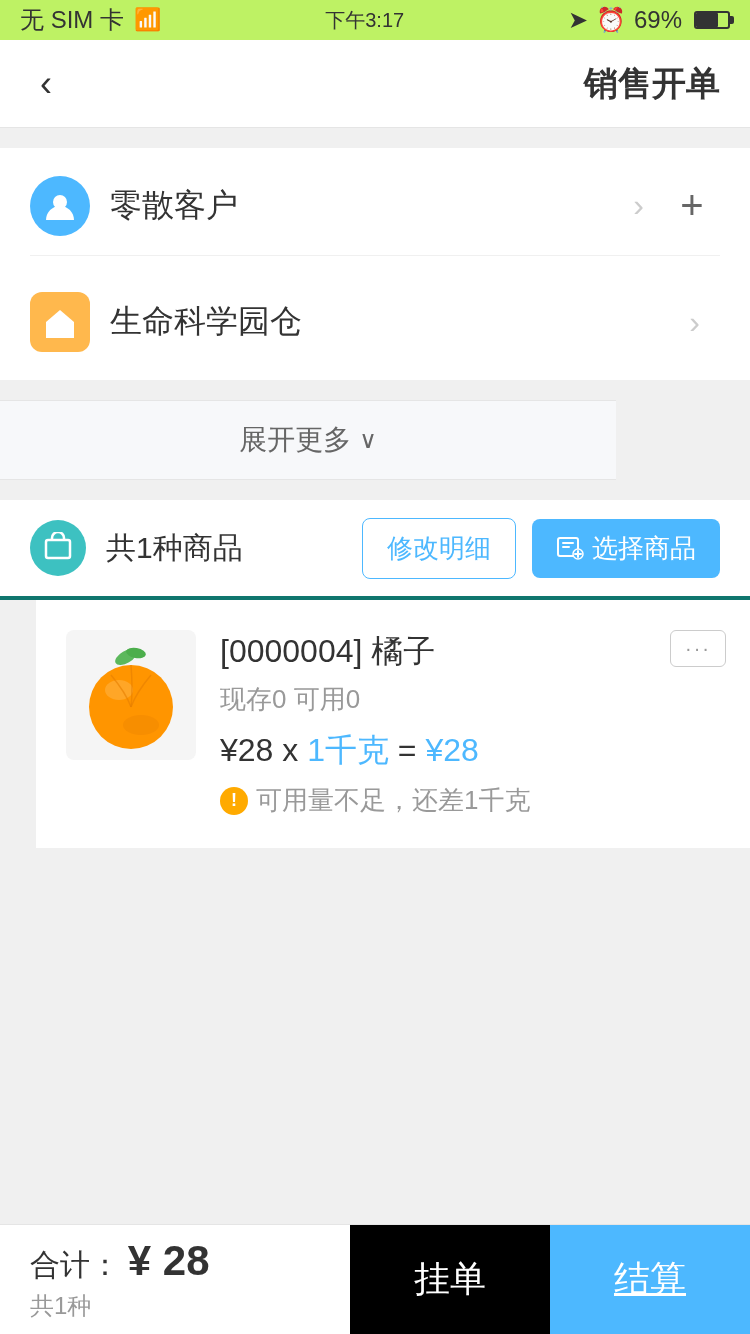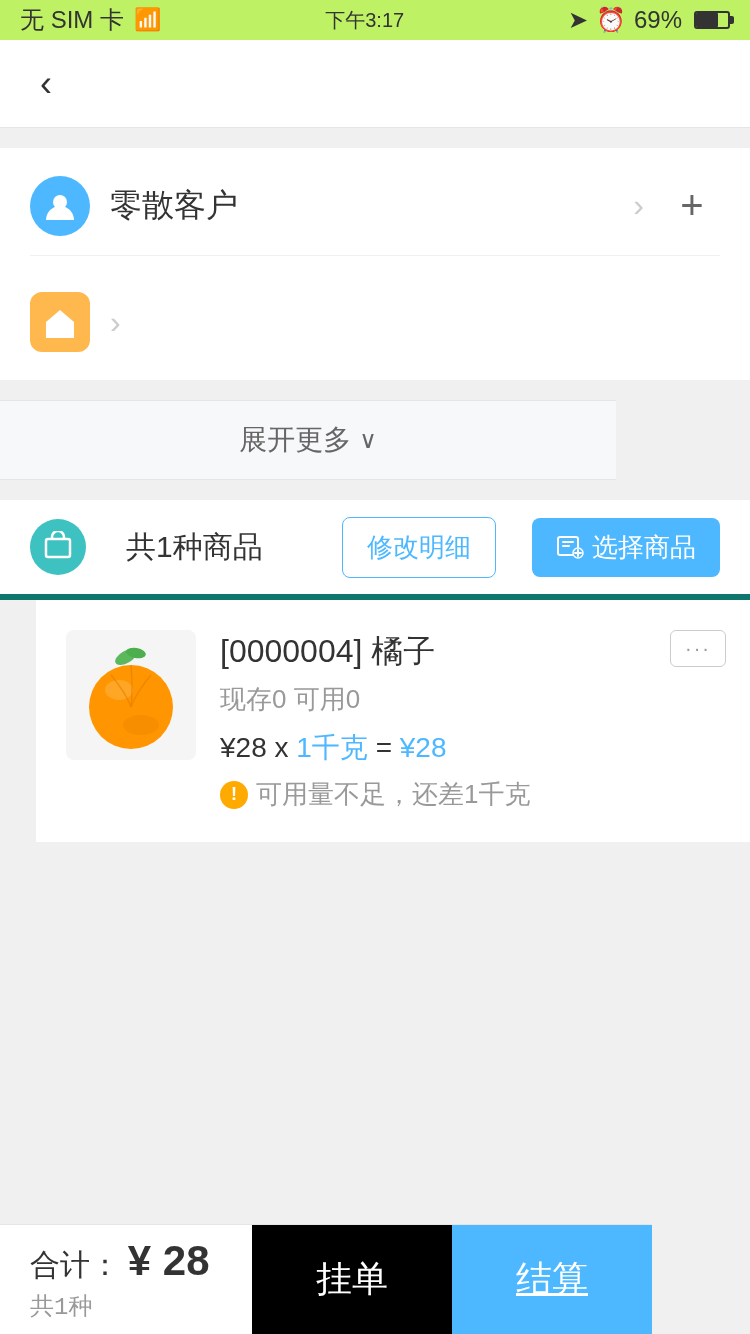--- a/index.html
+++ b/index.html
@@ -185,22 +185,21 @@
     }
 
     
     .products-header {
       width: 750px;
       background: #fff;
       display: flex;
       align-items: center;
       height: 100px;
       padding: 0 30px;
-      border-bottom: 6px solid #0f766e;
-      gap: 20px;
+      border-bottom: 4px solid #0f766e;
     }
     .product-count-icon {
       width: 56px;
       height: 56px;
       border-radius: 50%;
       background: #3dc1c1;
       display: flex;
       align-items: center;
       justify-content: center;
       margin-right: 20px;
@@ -264,21 +263,21 @@
       color: #333;
       font-weight: 500;
       margin-bottom: 8px;
     }
     .product-stock {
       font-size: 26px;
       color: #999;
       margin-bottom: 12px;
     }
     .product-price-row {
-      font-size: 28px;
+      font-size: 32px;
       color: #333;
       margin-bottom: 10px;
     }
     .price-highlight { color: #4db8ff; }
     .product-warning {
       display: flex;
       align-items: center;
       gap: 8px;
       font-size: 26px;
       color: #999;
@@ -313,21 +312,21 @@
     .main-content {
       background: #f0f0f0;
       min-height: 480px;
     }
 
     
     .footer {
       position: fixed;
       bottom: 0;
       left: 0;
-      width: 652px;
+      width: 750px;
       height: 110px;
       display: flex;
       align-items: center;
       background: #fff;
       border-top: 1px solid #e5e5e5;
     }
     .footer-total {
       flex: 1;
       padding-left: 30px;
     }
@@ -338,21 +337,20 @@
     .footer-total-amount {
       font-size: 42px;
       font-weight: 600;
       color: #333;
       display: inline;
     }
     .footer-total-sub {
       font-size: 24px;
       color: #999;
       margin-top: 4px;
-      font-family: Liberation Mono, monospace;
     }
     .footer-hang-btn {
       width: 200px;
       height: 110px;
       background: #000000;
       display: flex;
       align-items: center;
       justify-content: center;
       font-size: 36px;
       color: #fff;
@@ -385,20 +383,21 @@
     <span>⏰</span>
     <span>69%</span>
     <div class="battery-icon">
       <div class="battery-fill"></div>
     </div>
   </div>
 </div>
 
 <div class="nav-bar">
   <div class="nav-back">‹</div>
+  <div class="nav-title">销售开单</div>
 </div>
 
 <div class="divider"></div>
 
 <div class="section-card">
   <div class="customer-row">
     <div class="customer-avatar">
       <svg viewBox="0 0 36 36" fill="white" xmlns="http://www.w3.org/2000/svg">
         <circle cx="18" cy="14" r="7"></circle>
         <path d="M4 32c0-7.7 6.3-14 14-14s14 6.3 14 14"></path>
@@ -411,20 +410,21 @@
 </div>
 
 <div class="section-card">
   <div class="warehouse-row">
     <div class="warehouse-icon">
       <svg viewBox="0 0 36 36" fill="white" xmlns="http://www.w3.org/2000/svg">
         <path d="M4 18L18 6l14 12v16H4V18z"></path>
         <rect x="13" y="24" width="10" height="10"></rect>
       </svg>
     </div>
+    <div class="warehouse-name">生命科学园仓</div>
     <span class="chevron-right">›</span>
   </div>
 </div>
 
 <div class="divider"></div>
 
 <div class="expand-more">
   <span class="expand-text">展开更多</span>
   <span class="expand-arrow">∨</span>
 </div>

